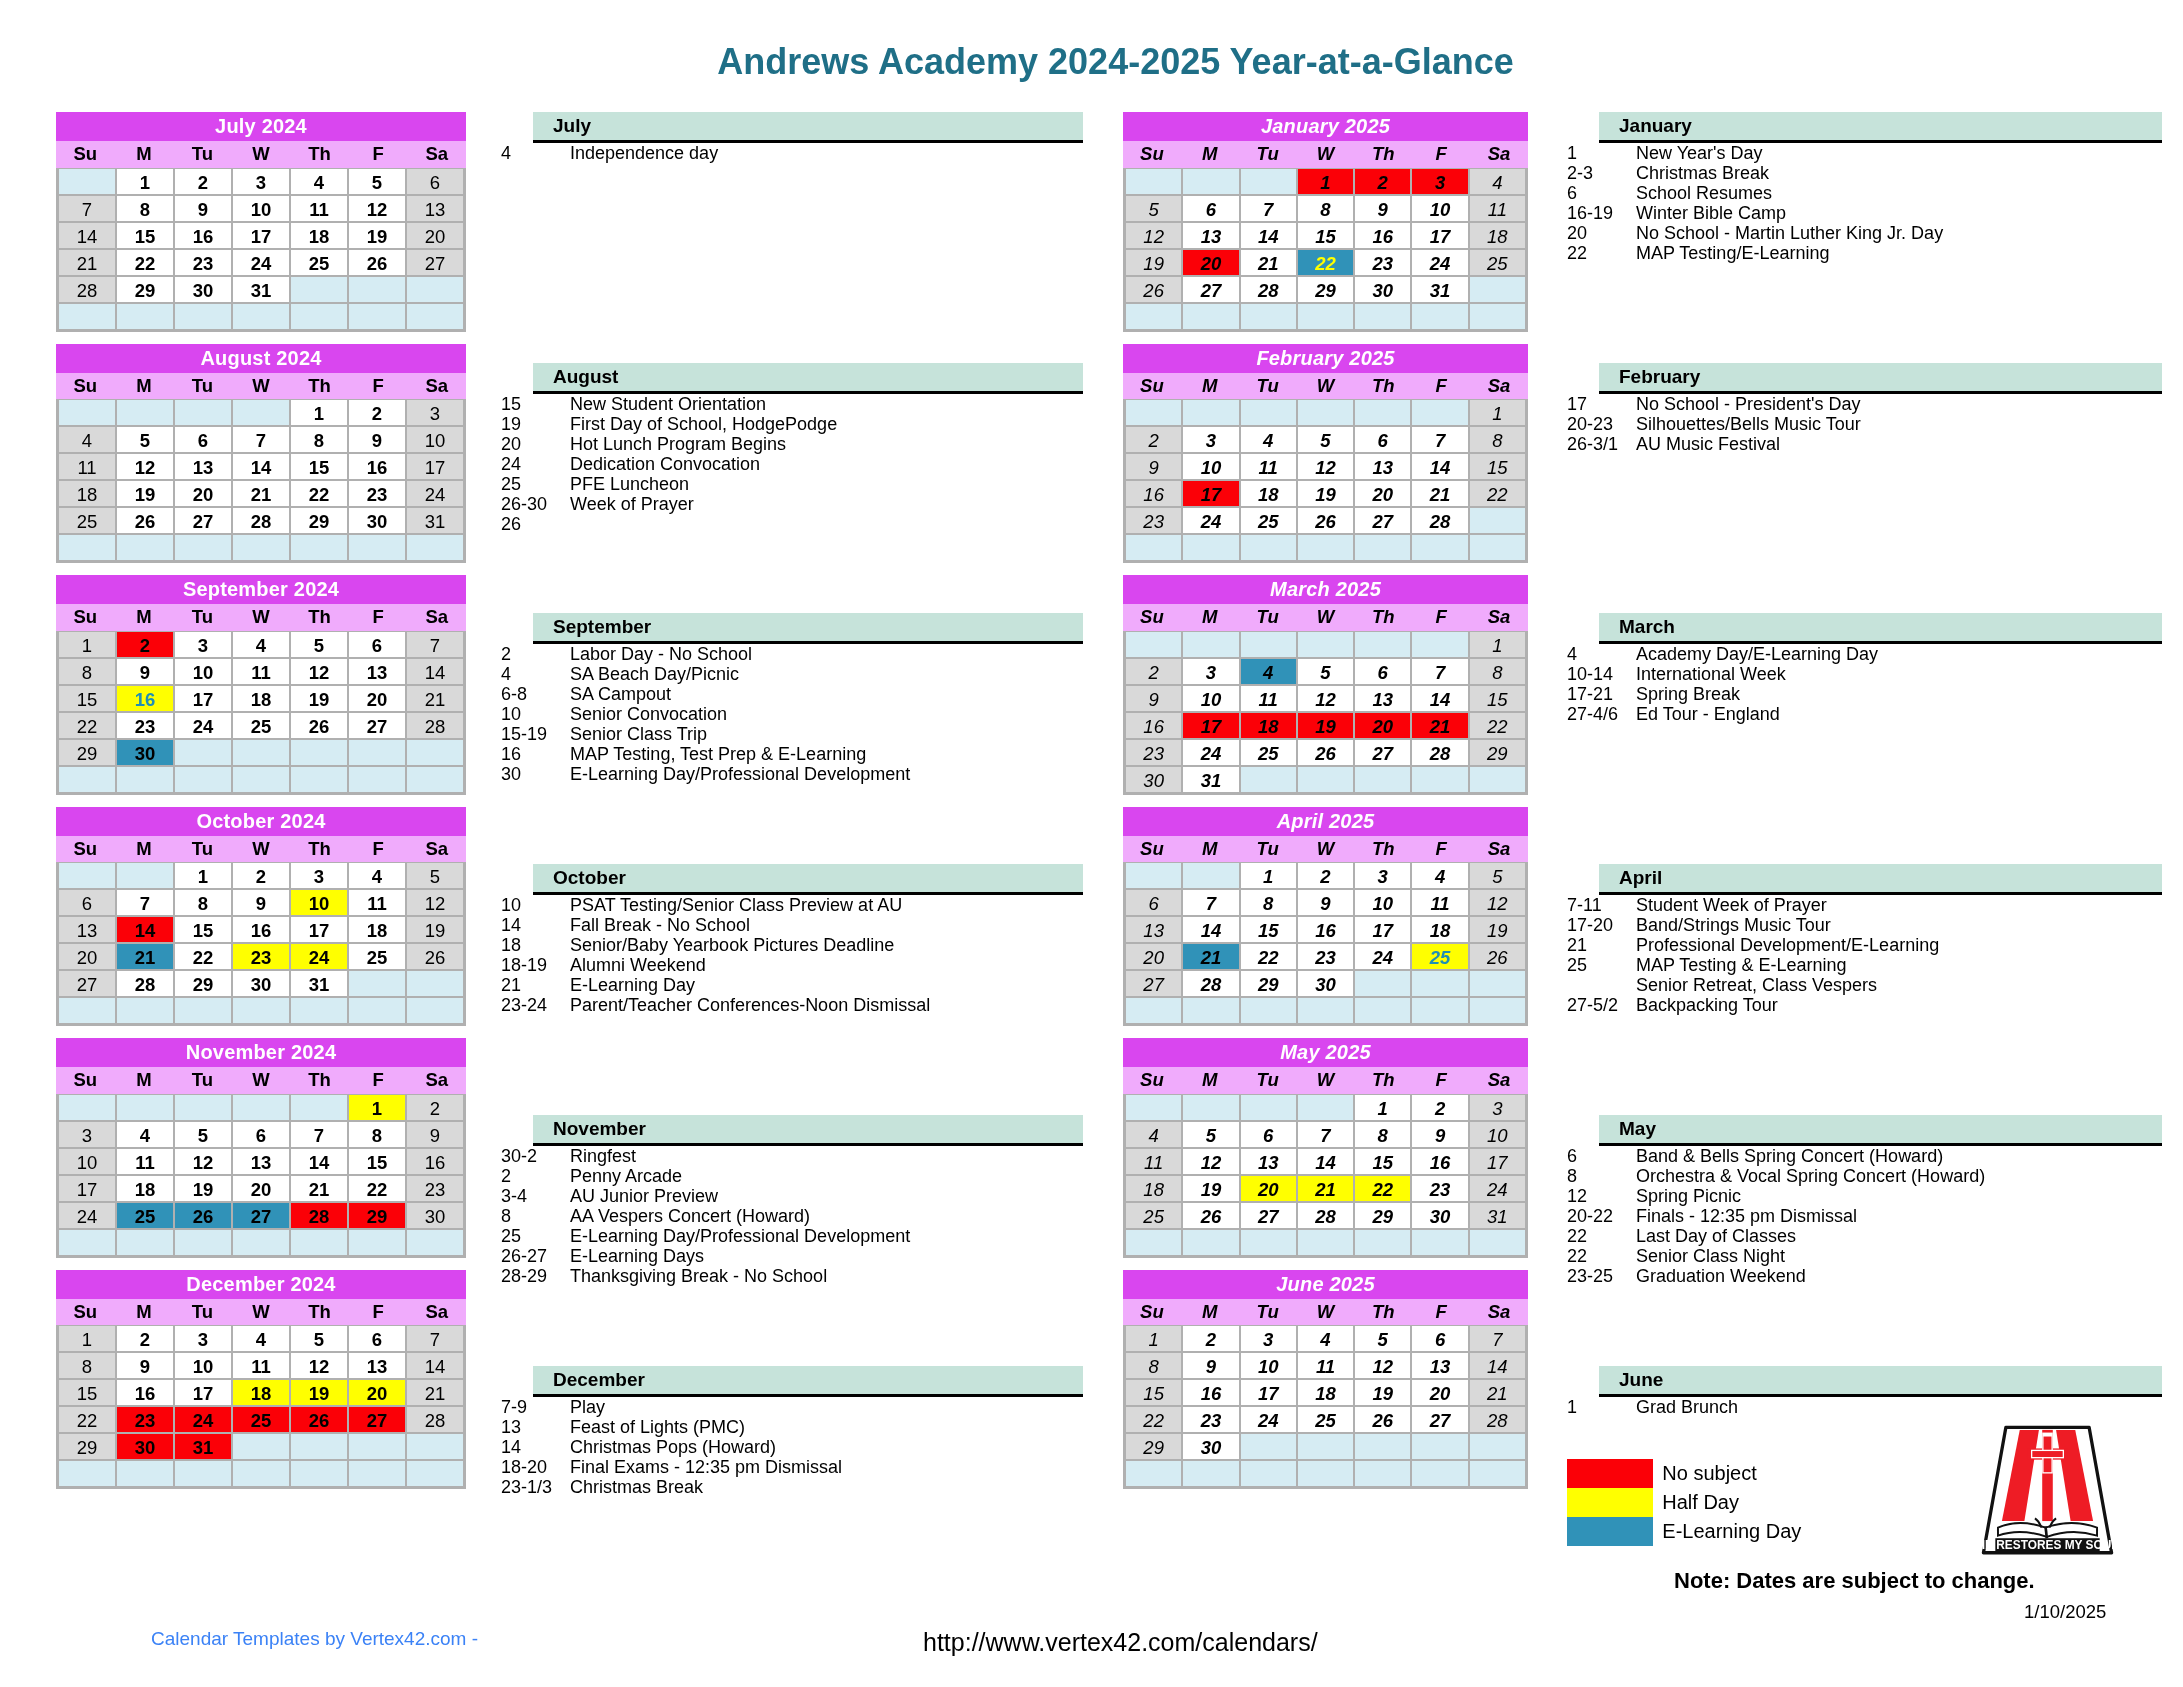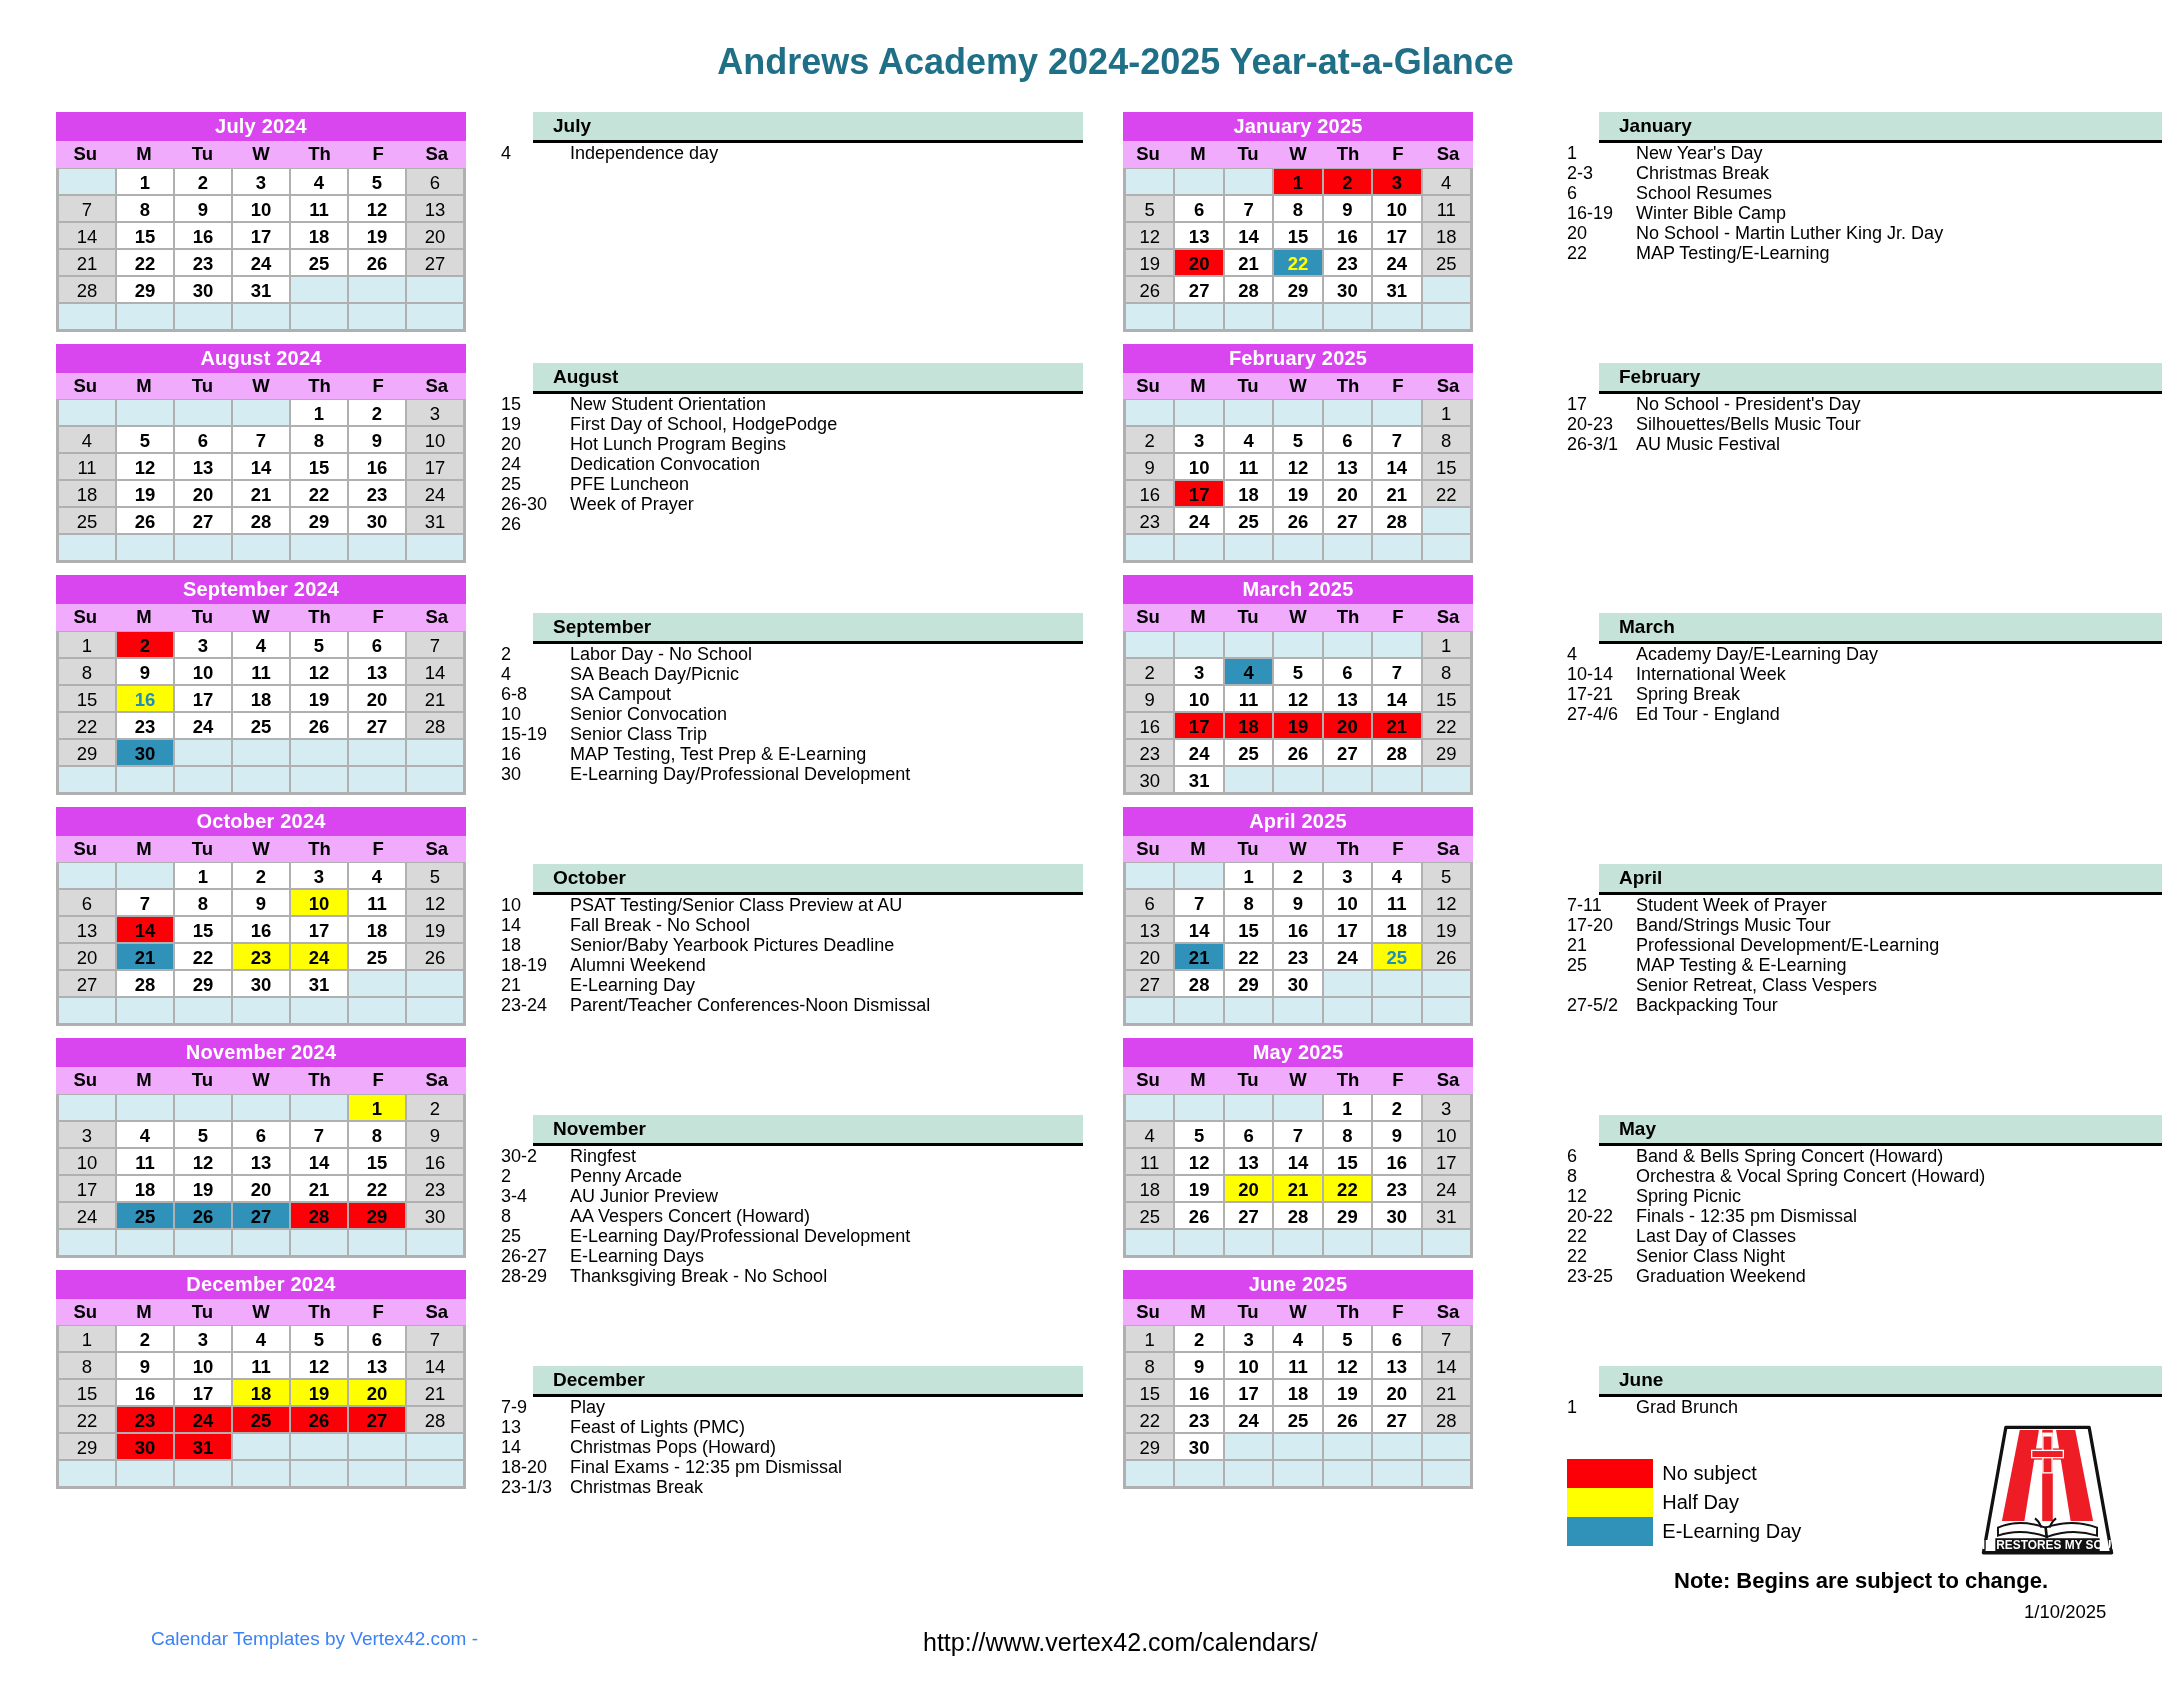--- a/index.html
+++ b/index.html
@@ -15,21 +15,21 @@
 
   .doc-title{
     position:absolute;top:41px;left:0;width:2183px;text-align:center;
     font-size:36px;font-weight:bold;color:#1f6f87;letter-spacing:0px;padding-left:24px;
   }
 
   
   .col{position:absolute;top:112px;}
   .col-cal-left{left:56px;width:410px;}
   .col-list-left{left:501px;width:582px;}
-  .col-cal-right{left:1123px;width:350px;}
+  .col-cal-right{left:1123px;width:405px;font-style:italic;}
   .col-list-right{left:1567px;width:595px;}
 
   
   .cal-block{margin-bottom:12px;}
   .cal-title{
     background:#d946ef;color:#ffffff;text-align:center;
     font-size:20px;font-weight:bold;line-height:29px;height:29px;
     letter-spacing:0.2px;
   }
   .dow-row{display:flex;background:#f0abfc;height:26.5px;}
@@ -1212,21 +1212,21 @@
       <div class="legend-row">
         <div class="legend-swatch" style="background: rgb(255, 255, 0);"></div>
         <div class="legend-label">Half Day</div>
       </div>
       <div class="legend-row">
         <div class="legend-swatch" style="background: rgb(48, 146, 184);"></div>
         <div class="legend-label">E-Learning Day</div>
       </div>
     </div>
 
-  <div class="note">Note: Begins are subject to change.</div>
+  <div class="note">Note: Dates are subject to change.</div>
   <div class="revdate">1/10/2025</div>
 
   <div class="logo">
     <svg viewBox="0 0 210 215" width="139" height="142">
       <path d="M42 8 L168 8 L202 198 L8 198 Z" fill="#ffffff" stroke="#111" stroke-width="5" stroke-linejoin="round"></path>
       <path d="M63 12 L92 12 L70 150 L36 150 Z" fill="#ee1c25"></path>
       <path d="M118 12 L147 12 L174 150 L140 150 Z" fill="#ee1c25"></path>
       <rect x="97" y="12" width="16" height="138" fill="#ee1c25"></rect>
       <rect x="74" y="40" width="62" height="17" fill="#ee1c25"></rect>
       <rect x="97" y="16" width="16" height="62" fill="#ffffff"></rect>

